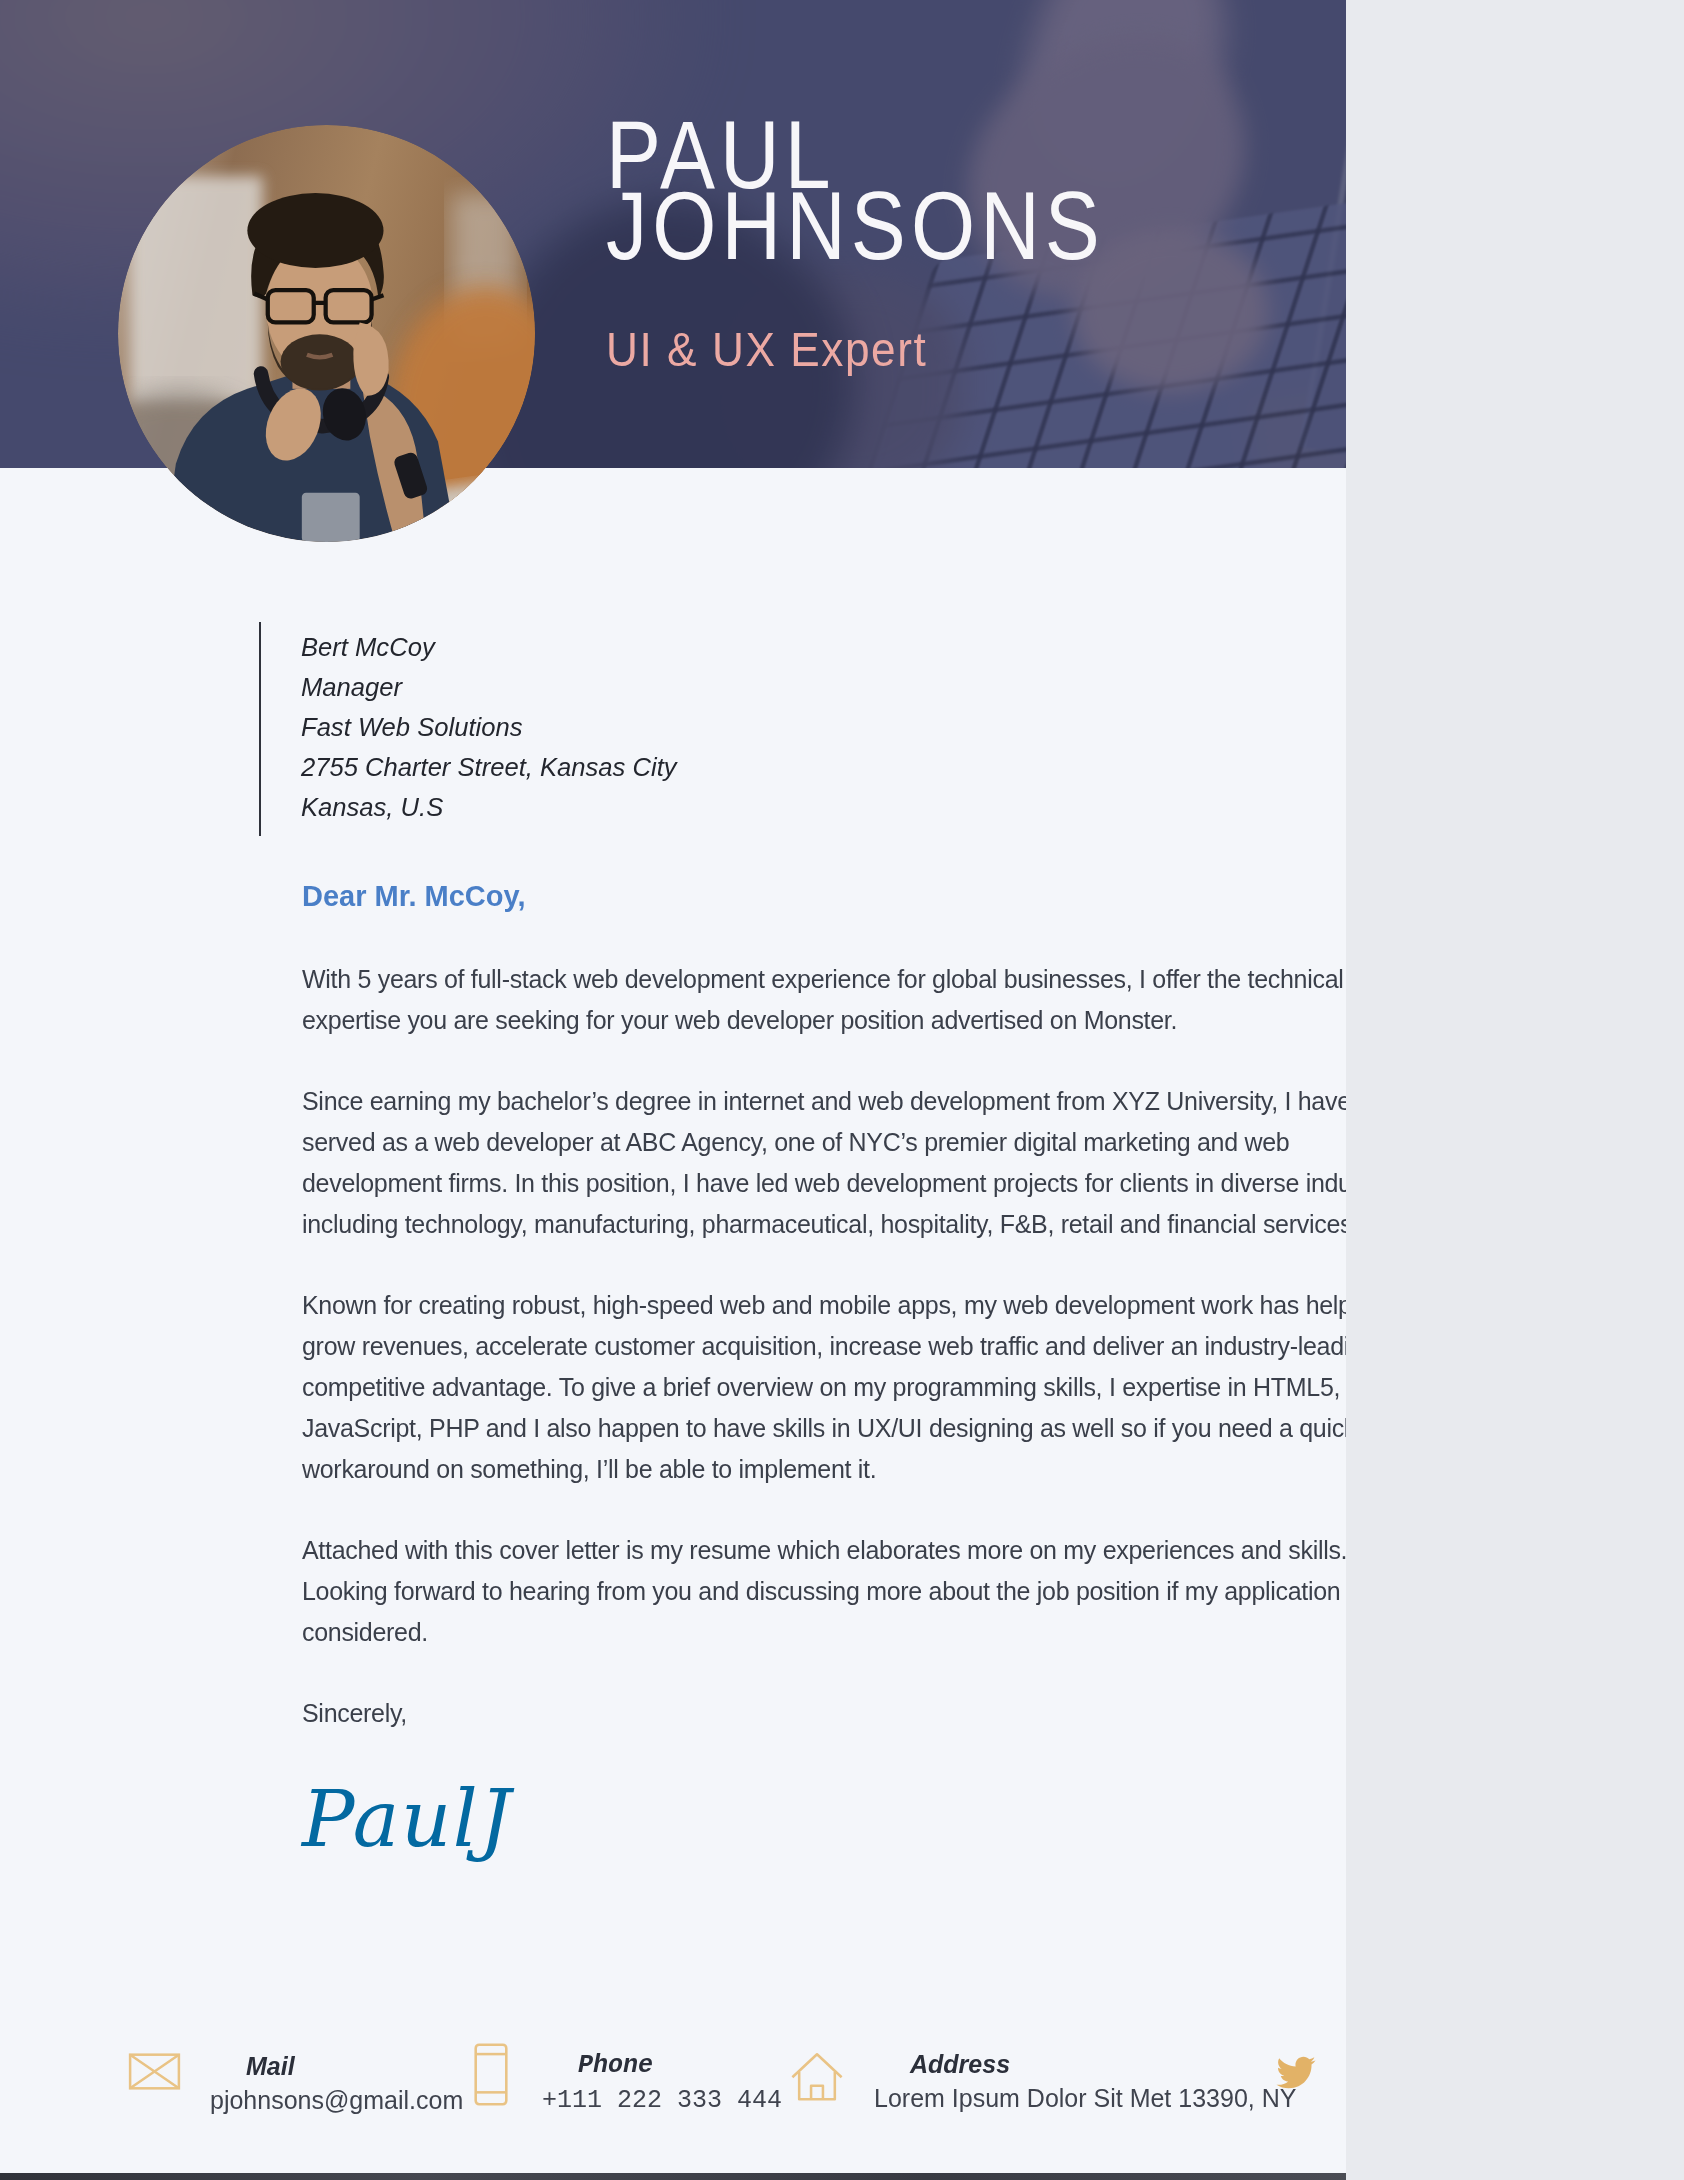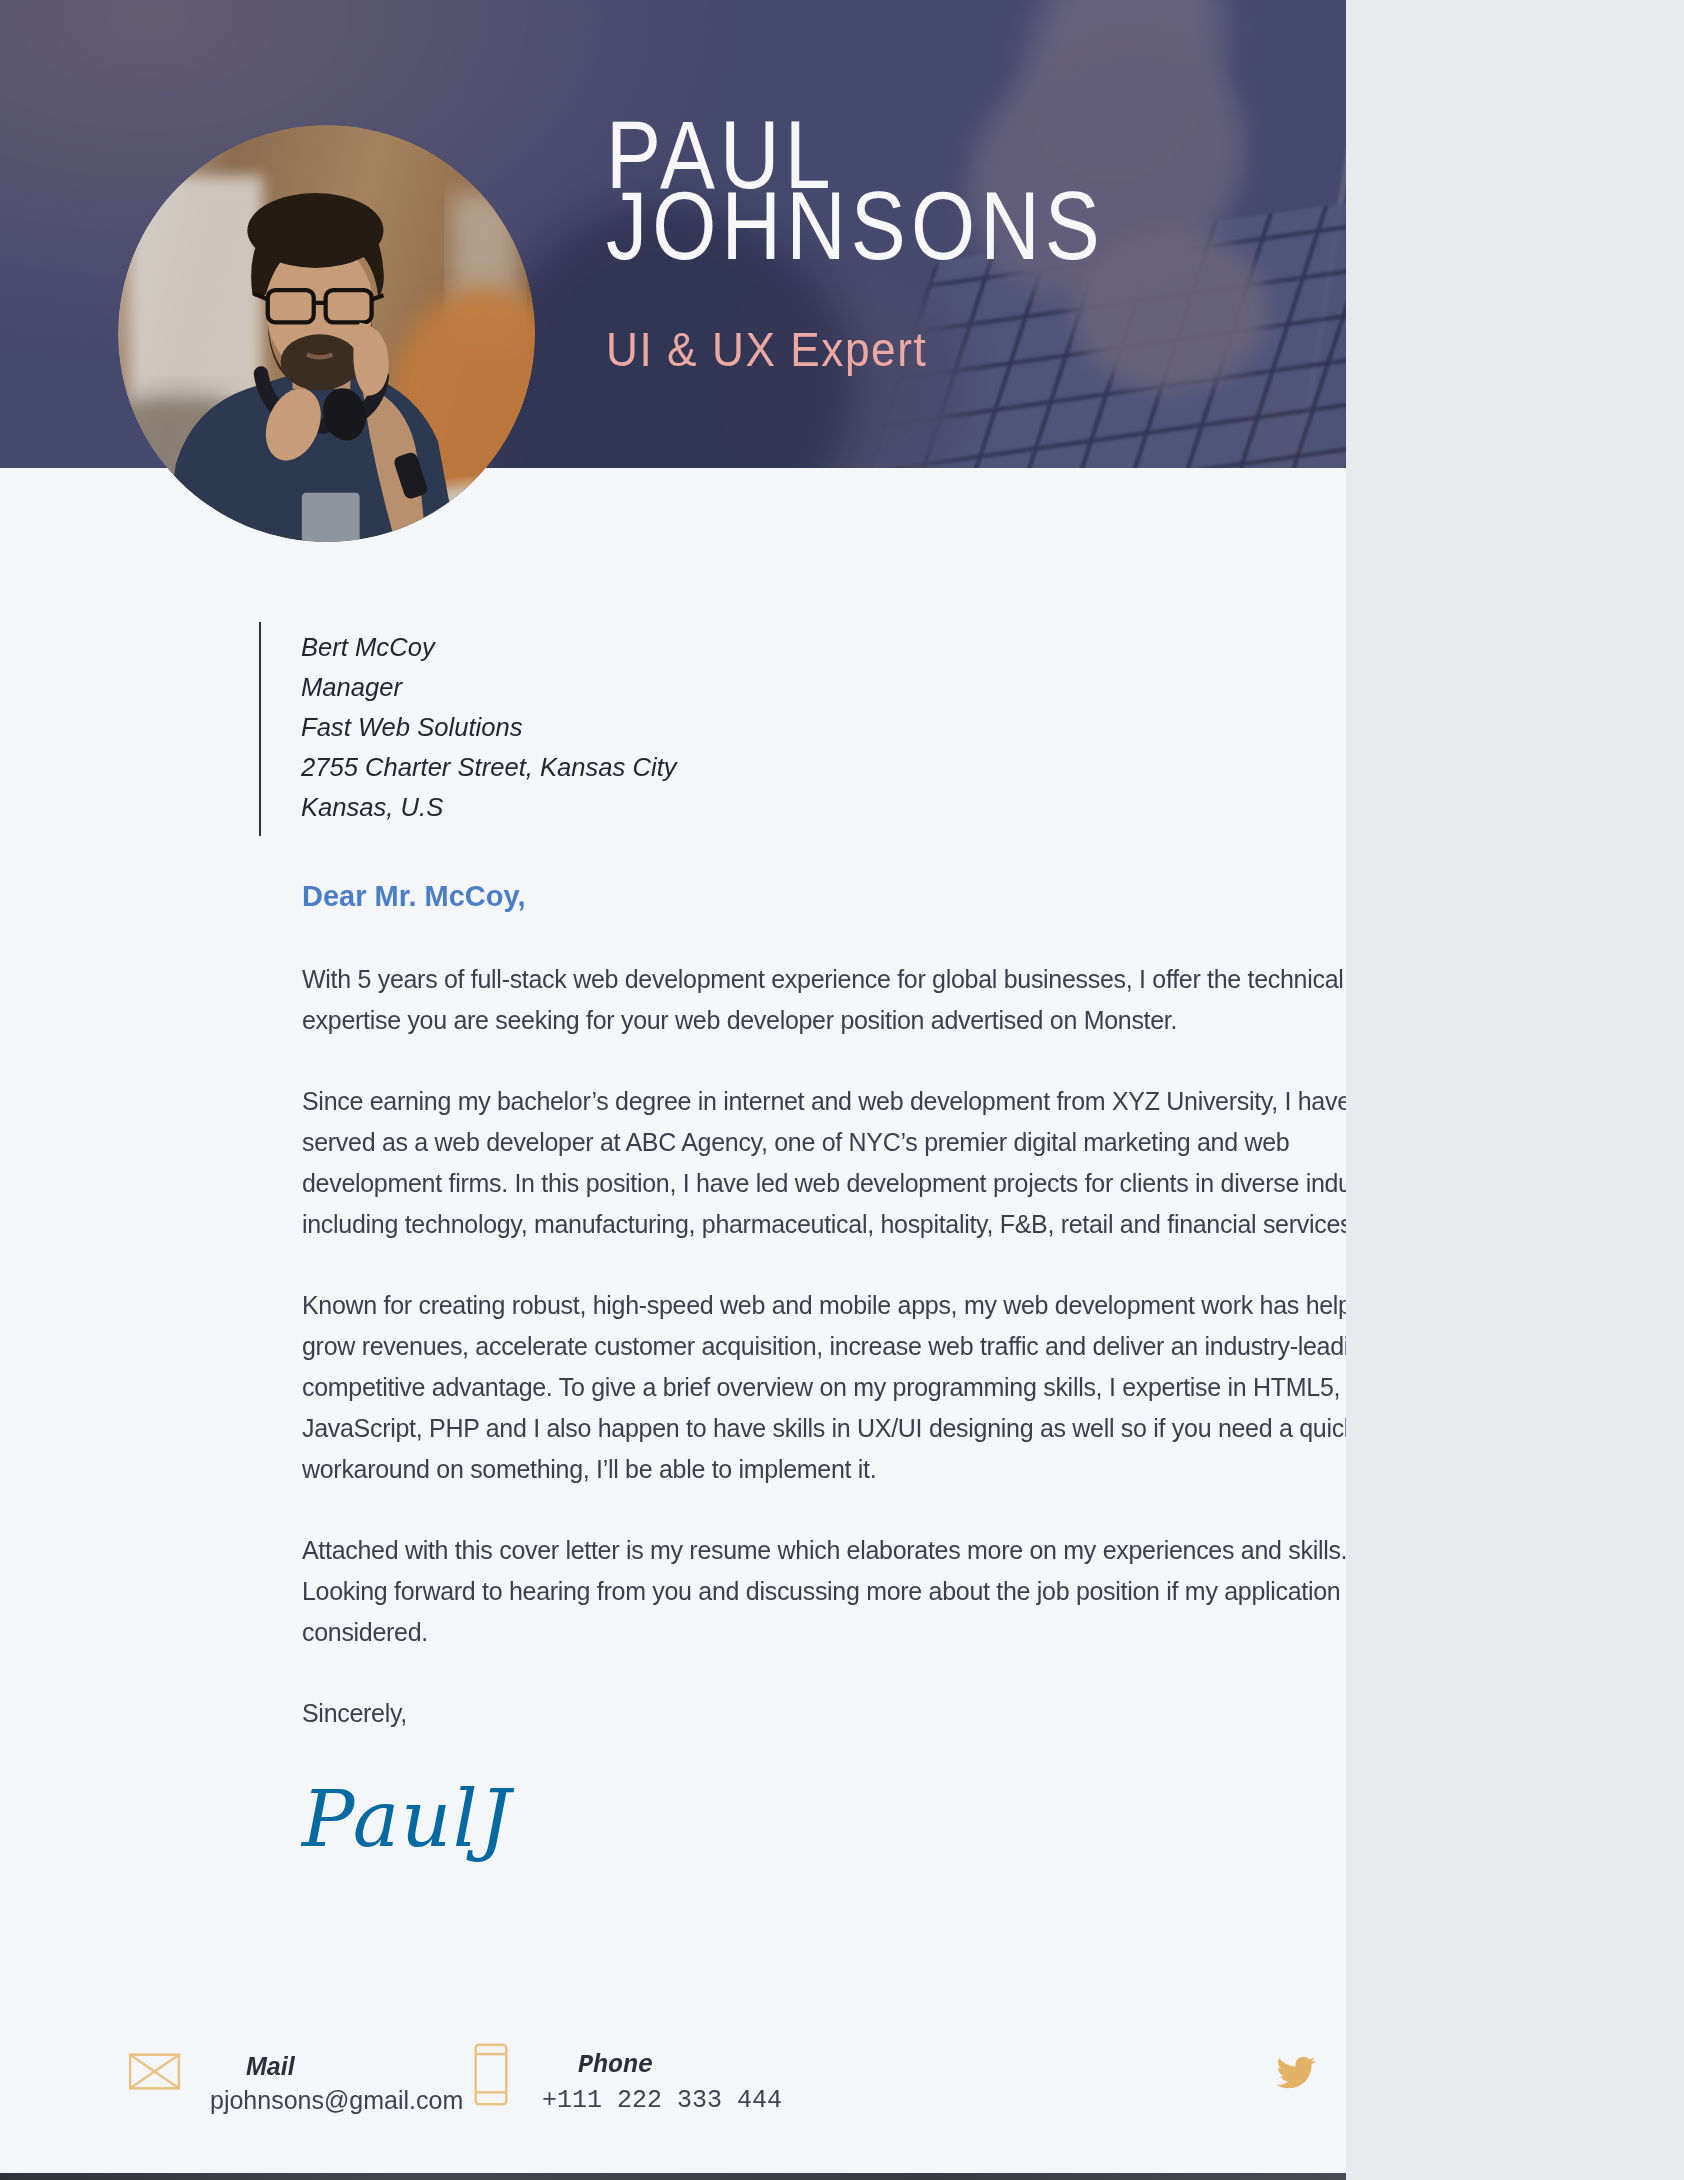--- a/index.html
+++ b/index.html
@@ -205,20 +205,33 @@
           <line x1="2" y1="13" x2="38" y2="13"></line>
           <line x1="2" y1="58" x2="38" y2="58"></line>
         </g>
       </svg>
       <div class="f-text" style="margin-top:8.5px;font-family:Liberation Mono, monospace;">
         <span class="f-label">Phone</span>
         <span class="f-value">+111 222 333 444</span>
       </div>
     </div>
 
+    <div class="f-item" style="left:789px; top:10.2px;">
+      <svg class="f-icon" width="56" height="51" viewBox="0 0 66 60" style="margin-right:29px; margin-top:1.7px;">
+        <g fill="none" stroke="#e9c385" stroke-width="3" stroke-linejoin="round">
+          <path d="M4 32 L33 5 L62 32"></path>
+          <path d="M12 26 L12 58 L54 58 L54 26"></path>
+          <path d="M26 58 L26 42 L40 42 L40 58"></path>
+        </g>
+      </svg>
+      <div class="f-text">
+        <span class="f-label">Address</span>
+        <span class="f-value">Lorem Ipsum Dolor Sit Met 13390, NY</span>
+      </div>
+    </div>
 
     <div class="f-item" style="left:1273px; top:13.6px; align-items:center;">
       <svg class="f-icon" width="46" height="39" viewBox="0 0 24 24" style="margin-right:36px;">
         <path fill="#e2b267" d="M23.954 4.569c-.885.389-1.83.654-2.825.775 1.014-.611 1.794-1.574 2.163-2.723-.951.555-2.005.959-3.127 1.184-.896-.959-2.173-1.559-3.591-1.559-2.717 0-4.92 2.203-4.92 4.917 0 .39.045.765.127 1.124C7.691 8.094 4.066 6.13 1.64 3.161c-.427.722-.666 1.561-.666 2.475 0 1.71.87 3.213 2.188 4.096-.807-.026-1.566-.248-2.228-.616v.061c0 2.385 1.693 4.374 3.946 4.827-.413.111-.849.171-1.296.171-.314 0-.615-.03-.916-.086.631 1.953 2.445 3.377 4.604 3.417-1.68 1.319-3.809 2.105-6.102 2.105-.39 0-.779-.023-1.17-.067 2.189 1.394 4.768 2.209 7.557 2.209 9.054 0 13.999-7.496 13.999-13.986 0-.209 0-.42-.015-.63.961-.689 1.8-1.56 2.46-2.548l-.047-.02z"></path>
       </svg>
       <span class="f-handle">@pjohnsons</span>
     </div>
 
   </footer>
 

